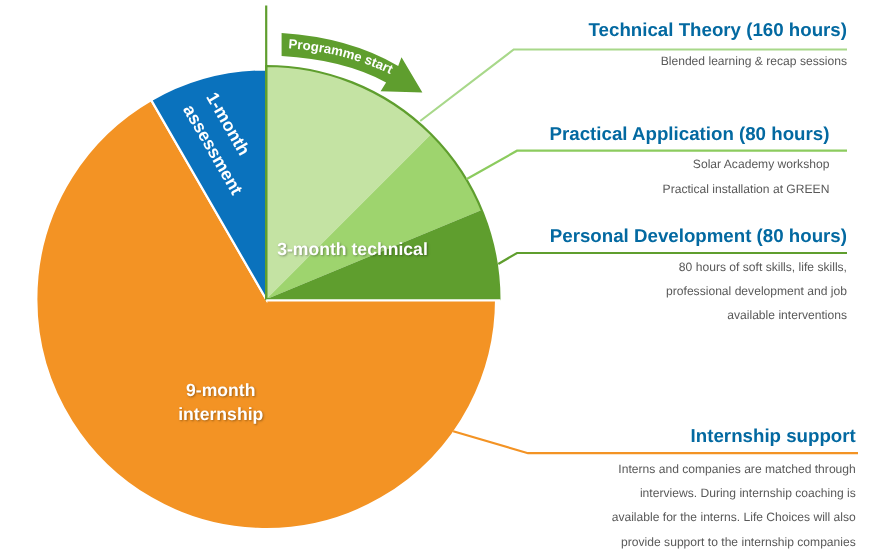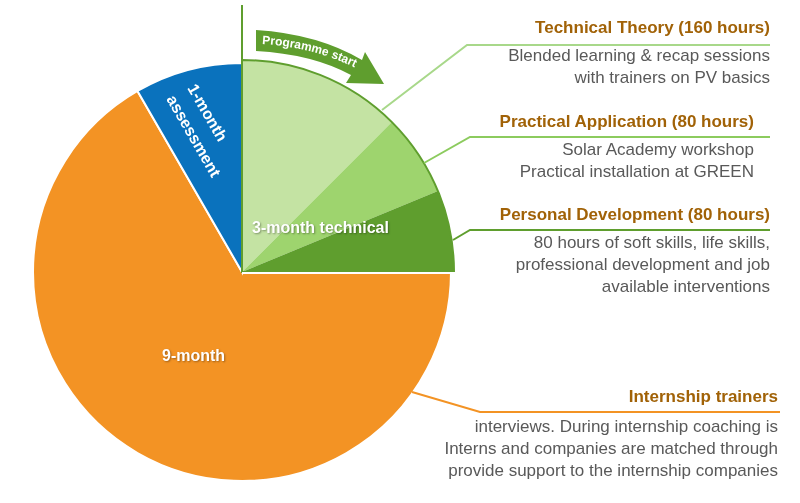--- a/index.html
+++ b/index.html
@@ -1,20 +1,20 @@
 <!DOCTYPE html>
 <html><head>
 <meta charset="utf-8">
 <style>
   html, body { margin: 0; padding: 0; background: #ffffff; }
   body { width: 800px; height: 503px; overflow: hidden; position: relative; font-family: "Liberation Sans", "DejaVu Sans", sans-serif; }
   #diagram { position: absolute; left: 0; top: 0; width: 800px; height: 503px; }
   .panel { position: absolute; right: 22px; text-align: right; color: #595959; }
-  .panel .title { font-weight: bold; font-size: 17px; color: #a16207; line-height: 22px; white-space: nowrap; }
-  .panel .body { font-size: 17px; line-height: 22px; margin-top: 6px; white-space: nowrap; }
+  .panel .title { font-weight: bold; font-size: 17px; color: #0369a1; line-height: 22px; white-space: nowrap; }
+  .panel .body { font-size: 11px; line-height: 22px; margin-top: 6px; white-space: nowrap; }
   .slice-label { position: absolute; color: #ffffff; font-weight: bold; font-size: 16px; line-height: 22px; text-shadow: 1px 1px 2px rgba(0,0,0,0.35); white-space: nowrap; text-align: center; }
 </style>
 </head>
 <body>
 
 <svg id="diagram" width="800" height="503" viewBox="0 0 800 503" xmlns="http://www.w3.org/2000/svg">
 
   <path d="M242,272 L451,272 A209,209 0 1 1 137.5,91 Z" fill="#F39324" stroke="#ffffff" stroke-width="2"></path>
 
   <path d="M242,272 L137.5,91 A209,209 0 0 1 242,63 Z" fill="#0A72BD" stroke="#ffffff" stroke-width="2"></path>
@@ -40,27 +40,27 @@
   <text transform="translate(187,88) rotate(60)" font-family="Liberation Sans, sans-serif" font-weight="bold" font-size="16" fill="#ffffff">1-month</text>
   <text transform="translate(166,99) rotate(60)" font-family="Liberation Sans, sans-serif" font-weight="bold" font-size="16" fill="#ffffff">assessment</text>
 </svg>
 
 <div class="slice-label" style="left:252px; top:217px;">
   <div>3-month technical</div>
 </div>
 
 <div class="slice-label" style="left:137px; top:345px;margin-left:25px;">
   <div>9-month</div>
+  <div>internship</div>
 </div>
 
 <div class="panel" style="top:17px; right:30px;">
   <div class="title">Technical Theory (160 hours)</div>
   <div class="body">
     <div>Blended learning &amp; recap sessions</div>
-    <div>with trainers on PV basics</div>
   </div>
 </div>
 
 <div class="panel" style="top:111px; right:46px;">
   <div class="title">Practical Application (80 hours)</div>
   <div class="body">
     <div>Solar Academy workshop</div>
     <div>Practical installation at GREEN</div>
   </div>
 </div>
@@ -68,19 +68,20 @@
 <div class="panel" style="top:204px; right:30px;">
   <div class="title">Personal Development (80 hours)</div>
   <div class="body">
     <div>80 hours of soft skills, life skills,</div>
     <div>professional development and job</div>
     <div>available interventions</div>
   </div>
 </div>
 
 <div class="panel" style="top:386px; right:22px;">
-  <div class="title">Internship trainers</div>
+  <div class="title">Internship support</div>
   <div class="body" style="margin-top:8px;">
+    <div>Interns and companies are matched through</div>
     <div>interviews. During internship coaching is</div>
-    <div>Interns and companies are matched through</div>
+    <div>available for the interns. Life Choices will also</div>
     <div>provide support to the internship companies</div>
   </div>
 </div>
 
 </body></html>

